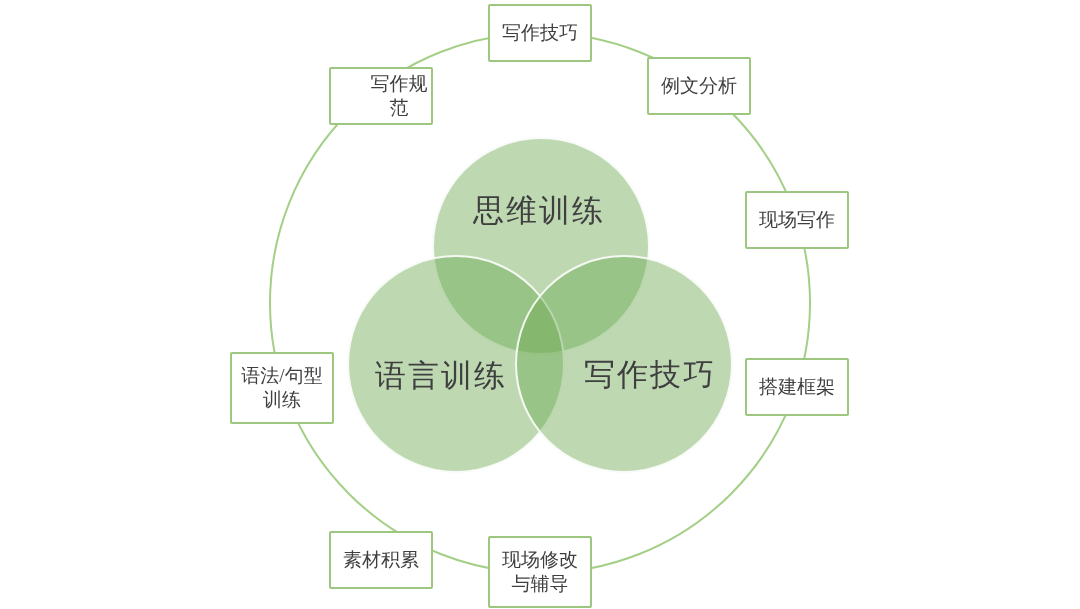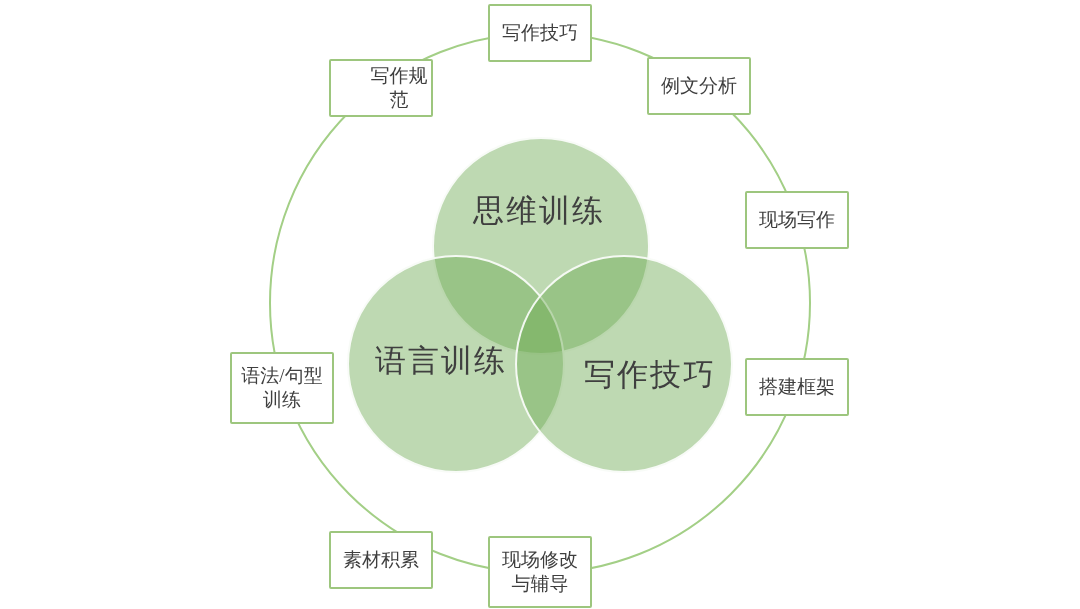--- a/index.html
+++ b/index.html
@@ -42,21 +42,21 @@
   .venn-label {
     position: absolute;
     transform: translate(-50%, -50%);
     font-size: 31px;
     letter-spacing: 2px;
     color: var(--text);
     white-space: nowrap;
     z-index: 2;
   }
   .venn-label-thinking { left: 539px; top: 211px; }
-  .venn-label-language { left: 441px; top: 361px; font-family: Liberation Serif, serif; }
+  .venn-label-language { left: 441px; top: 376px; font-family: Liberation Serif, serif; }
   .venn-label-writing  { left: 650px; top: 375px; }
   .node {
     position: absolute;
     transform: translate(-50%, -50%);
     width: 104px;
     height: 58px;
     background: var(--node-fill);
     border: 2px solid var(--node-border);
     border-radius: 2px;
     display: flex;
@@ -74,21 +74,21 @@
   }
   .n0 { left: 540px; top: 33px;  }
   .n1 { left: 699px; top: 86px;  }
   .n2 { left: 797px; top: 220px; }
   .n3 { left: 797px; top: 387px; }
   .n4 { left: 700px; top: 522px; }
   .n5 { left: 540px; top: 572px; }
   .n6 { left: 381px; top: 520px; margin-top: 40px; }
   .n7 { left: 282px; top: 388px; }
   .n8 { left: 282px; top: 220px; }
-  .n9 { left: 381px; top: 88px; padding-left: 36px;  }
+  .n9 { left: 381px; top: 96px; padding-left: 36px;  }
 </style>
 </head>
 <body>
 
 <div class="canvas">
 
   <svg class="ring-svg" viewBox="0 0 1080 609">
     <circle cx="540" cy="303" r="270" fill="none" stroke-width="2" stroke="#a3cf86"></circle>
   </svg>
 

